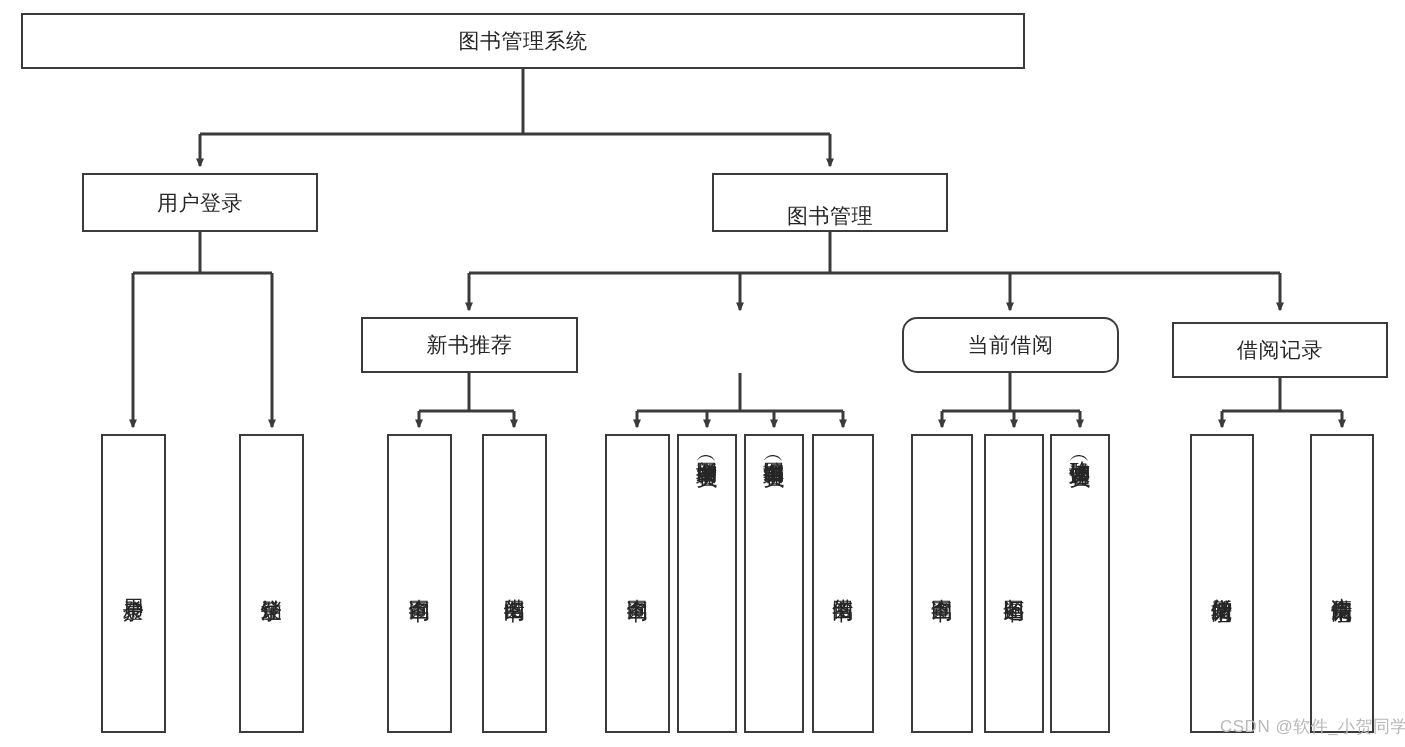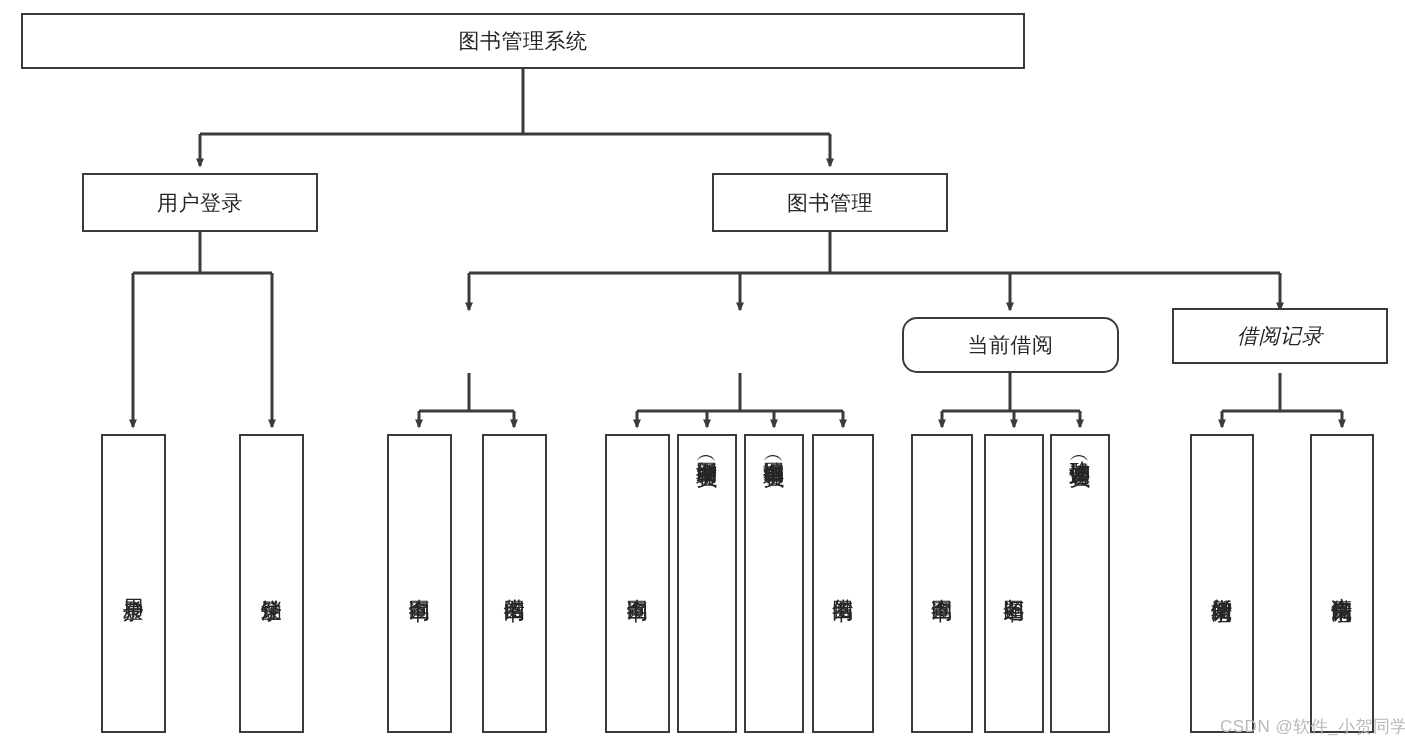--- a/index.html
+++ b/index.html
@@ -125,28 +125,31 @@
     </g>
   </svg>
 
   <div class="node h" style="left:21px; top:13px; width:1004px; height:56px;font-family:Liberation Mono, monospace;">
     <span>图书管理系统</span>
   </div>
 
   <div class="node h" style="left:82px; top:173px; width:236px; height:59px;">
     <span>用户登录</span>
   </div>
-  <div class="node h" style="left:712px; top:173px; width:236px; height:59px;">
+  <div class="node h" style="left:712px; top:173px; width:236px; height:59px;align-items:flex-end;">
     <span>图书管理</span>
   </div>
 
+  <div class="node h" style="left:361px; top:317px; width:217px; height:56px;">
+    <span>新书推荐</span>
+  </div>
   <div class="node h" style="left:902px; top:317px; width:217px; height:56px;border-radius:15px;">
     <span>当前借阅</span>
   </div>
-  <div class="node h" style="left:1172px; top:308px; width:216px; height:56px;font-style:italic;">
+  <div class="node h" style="left:1172px; top:322px; width:216px; height:56px;">
     <span>借阅记录</span>
   </div>
 
   <div class="node v centeralign" style="left:101px; top:434px; width:65px; height:299px;">
     <span class="vtext">用户登录</span>
   </div>
   <div class="node v centeralign" style="left:239px; top:434px; width:65px; height:299px;">
     <span class="vtext">注销登录</span>
   </div>
   <div class="node v centeralign" style="left:387px; top:434px; width:65px; height:299px;">

